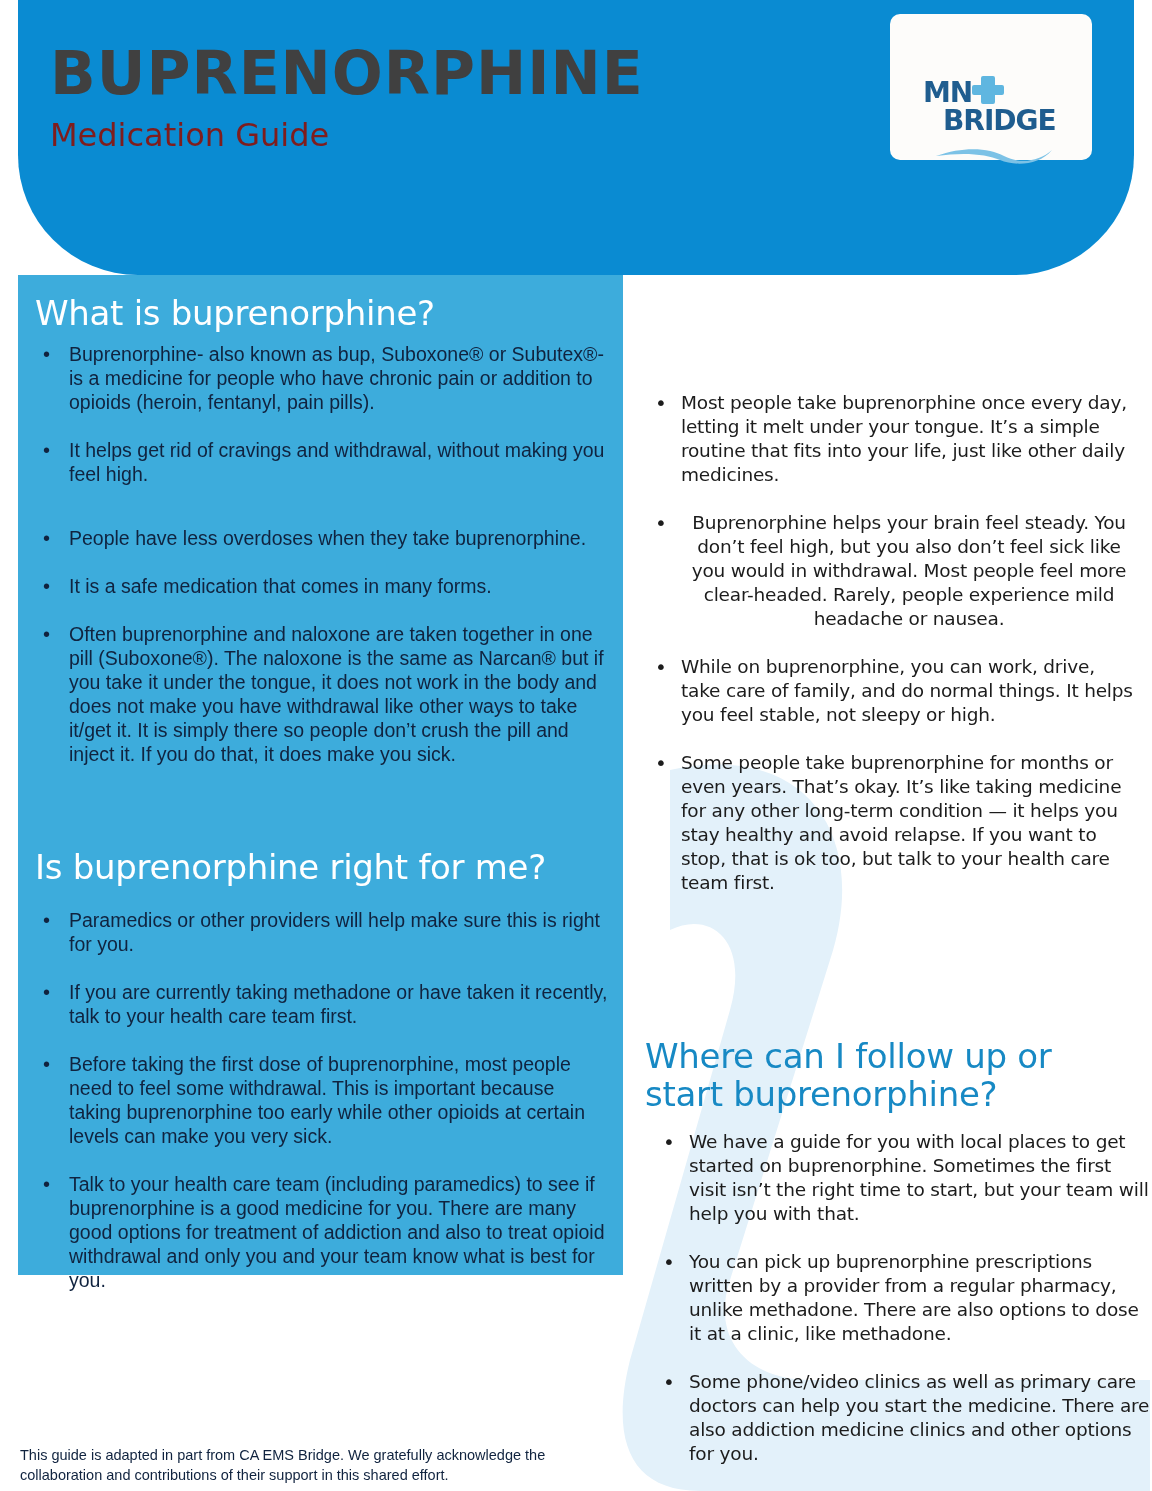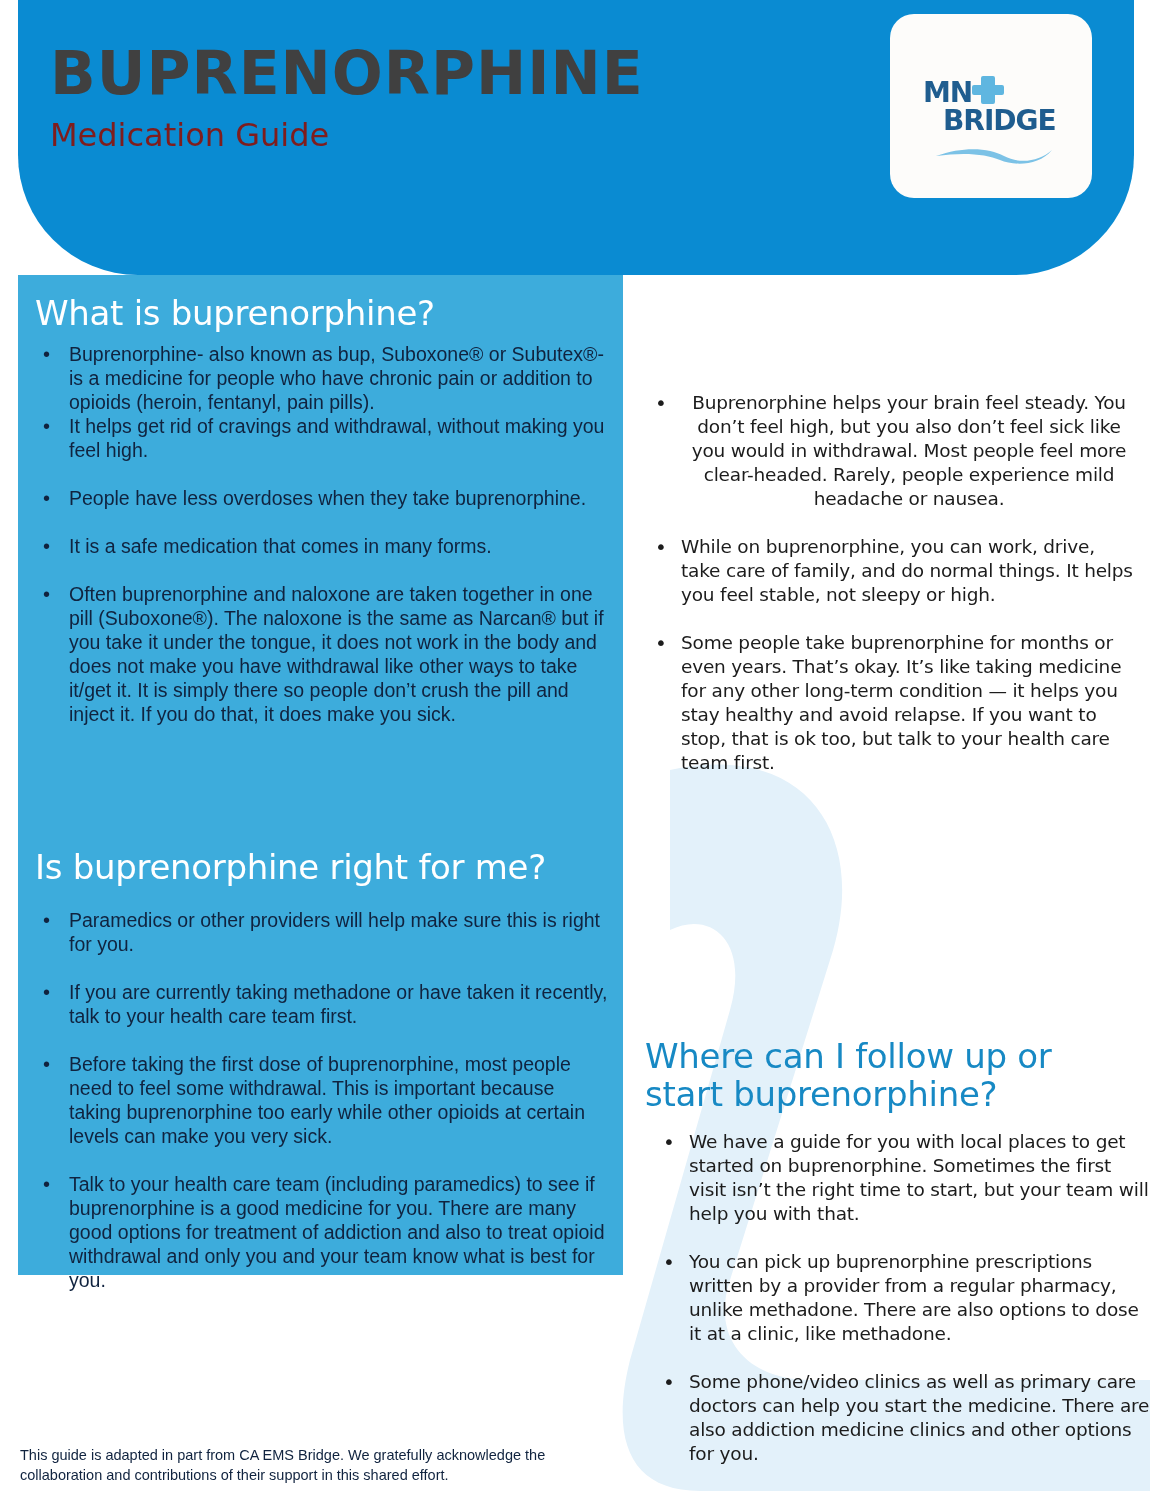--- a/index.html
+++ b/index.html
@@ -1,20 +1,20 @@
 <!DOCTYPE html>
 <html><head>
 <meta charset="utf-8">
 <style>
   html, body { margin:0; padding:0; }
   body { width:1152px; height:1491px; background:#ffffff; position:relative; overflow:hidden; font-family:"Liberation Sans", sans-serif; }
   .header { position:absolute; left:18px; top:-60px; width:1116px; height:335px; background:#0a8bd2; border-radius:0 0 120px 120px; }
   .title { position:absolute; left:50px; top:38px; color:#404040; font-family:"DejaVu Sans", sans-serif; font-weight:bold; font-size:60px; letter-spacing:1px; margin:0; }
   .subtitle { position:absolute; left:50px; top:116px; color:#7f1d1d; font-family:"DejaVu Sans", sans-serif; font-size:32px; margin:0; }
-  .logo-box { position:absolute; left:890px; top:14px; width:202px; height:184px; background:#fdfcfa; border-radius:24px; }
+  .logo-box { position:absolute; left:890px; top:14px; width:202px; height:146px; background:#fdfcfa; border-radius:10px; }
   .logo-mn { position:absolute; left:33px; top:62px; font-family:"DejaVu Sans", sans-serif; font-weight:bold; font-size:28px; color:#1f5d8f; letter-spacing:-1px; }
   .logo-plus { position:absolute; left:82px; top:60px; width:32px; height:32px; }
   .logo-bridge { position:absolute; left:53px; top:90px; font-family:"DejaVu Sans", sans-serif; font-weight:bold; font-size:28px; color:#1f5d8f; letter-spacing:-1px; }
   .logo-wave { position:absolute; left:44px; top:128px; width:120px; height:26px; }
 
   .left-panel { position:absolute; left:18px; top:275px; width:605px; height:1000px; background:#3dacdc; }
   .bg-shape { position:absolute; left:610px; top:760px; width:540px; height:731px; }
   .right-panel { position:absolute; left:623px; top:275px; width:529px; height:1216px; }
 
   h2.sec-left { margin:0; font-family:"DejaVu Sans", sans-serif; font-weight:normal; color:#ffffff; font-size:34px; position:absolute; left:17px; letter-spacing:-0.3px; }
@@ -45,40 +45,41 @@
   </svg>
 </div>
 
 <svg class="bg-shape" viewBox="0 0 540 731">
   <path d="M60 10 C 200 -20, 260 80, 220 200 L 120 520 C 100 580, 140 620, 200 620 L 540 620 L 540 731 L 90 731 C 20 731, 0 680, 20 600 L 120 250 C 140 180, 100 150, 60 170 Z" fill="#e3f1fa"></path>
 </svg>
 
 <div class="left-panel">
   <h2 class="sec-left" style="top:18px;">What is buprenorphine?</h2>
   <ul class="left" style="left:17px; top:67px; width:575px;">
-    <li style="">Buprenorphine- also known as bup, Suboxone® or Subutex®- is a medicine for people who have chronic pain or addition to opioids (heroin, fentanyl, pain pills).</li>
-    <li style="margin-bottom:24px;">It helps get rid of cravings and withdrawal, without making you feel high.</li>
+    <li style="margin-bottom:24px;">Buprenorphine- also known as bup, Suboxone® or Subutex®- is a medicine for people who have chronic pain or addition to opioids (heroin, fentanyl, pain pills).</li>
+    <li style="margin-bottom:40px;">It helps get rid of cravings and withdrawal, without making you feel high.</li>
     <li style="margin-bottom:24px;">People have less overdoses when they take buprenorphine.</li>
     <li style="margin-bottom:24px;">It is a safe medication that comes in many forms.</li>
     <li>Often buprenorphine and naloxone are taken together in one pill (Suboxone®). The naloxone is the same as Narcan® but if you take it under the tongue, it does not work in the body and does not make you have withdrawal like other ways to take it/get it. It is simply there so people don’t crush the pill and inject it. If you do that, it does make you sick.</li>
   </ul>
 
   <h2 class="sec-left" style="top:572px;">Is buprenorphine right for me?</h2>
   <ul class="left" style="left:17px; top:633px; width:575px;">
     <li style="margin-bottom:24px;">Paramedics or other providers will help make sure this is right for you.</li>
     <li style="margin-bottom:24px;">If you are currently taking methadone or have taken it recently, talk to your health care team first.</li>
     <li style="margin-bottom:24px;">Before taking the first dose of buprenorphine, most people need to feel some withdrawal. This is important because taking buprenorphine too early while other opioids at certain levels can make you very sick.</li>
     <li>Talk to your health care team (including paramedics) to see if buprenorphine is a good medicine for you. There are many good options for treatment of addiction and also to treat opioid withdrawal and only you and your team know what is best for you.</li>
   </ul>
 
   <p class="footer">This guide is adapted in part from CA EMS Bridge. We gratefully acknowledge the collaboration and contributions of their support in this shared effort.</p>
 </div>
 
 <div class="right-panel">
   <ul class="right" style="left:24px; top:116px; width:490px;">
+    <li style="margin-bottom:24px;">Most people take buprenorphine once every day, letting it melt under your tongue. It’s a simple routine that fits into your life, just like other daily medicines.</li>
     <li style="margin-bottom:24px;text-align:center;">Buprenorphine helps your brain feel steady. You don’t feel high, but you also don’t feel sick like you would in withdrawal. Most people feel more clear-headed. Rarely, people experience mild headache or nausea.</li>
     <li style="margin-bottom:24px;">While on buprenorphine, you can work, drive, take care of family, and do normal things. It helps you feel stable, not sleepy or high.</li>
     <li>Some people take buprenorphine for months or even years. That’s okay. It’s like taking medicine for any other long-term condition — it helps you stay healthy and avoid relapse. If you want to stop, that is ok too, but talk to your health care team first.</li>
   </ul>
 
   <h2 class="sec-right" style="top:762px; line-height:38px;">
     <span>Where can I follow up or</span><br>
     <span>start buprenorphine?</span>
   </h2>
   <ul class="right" style="left:32px; top:855px; width:495px;">

